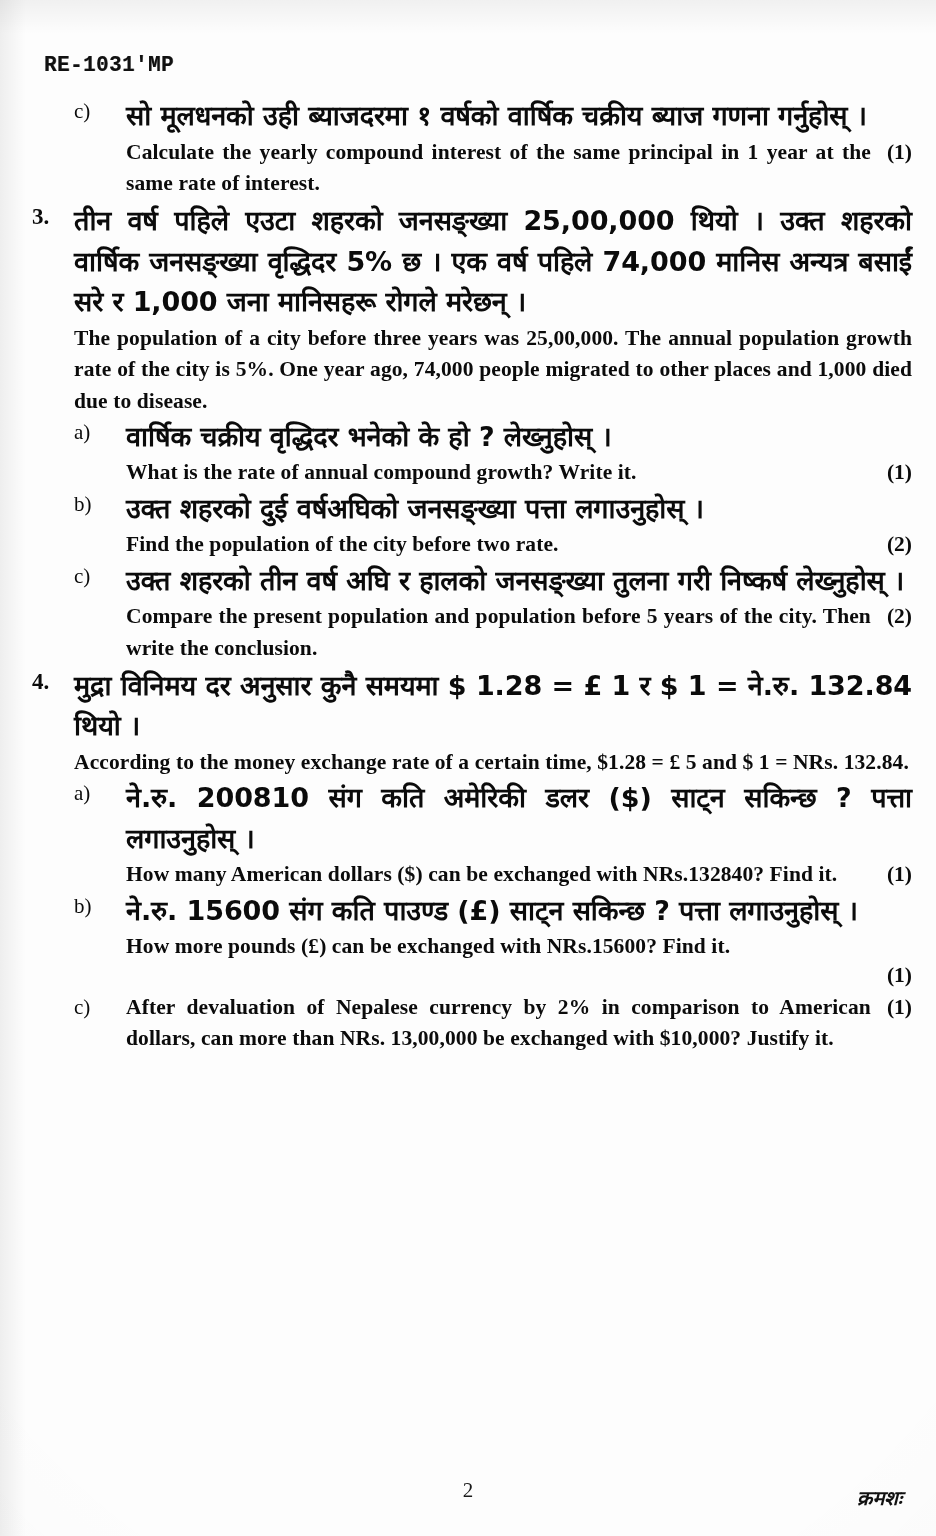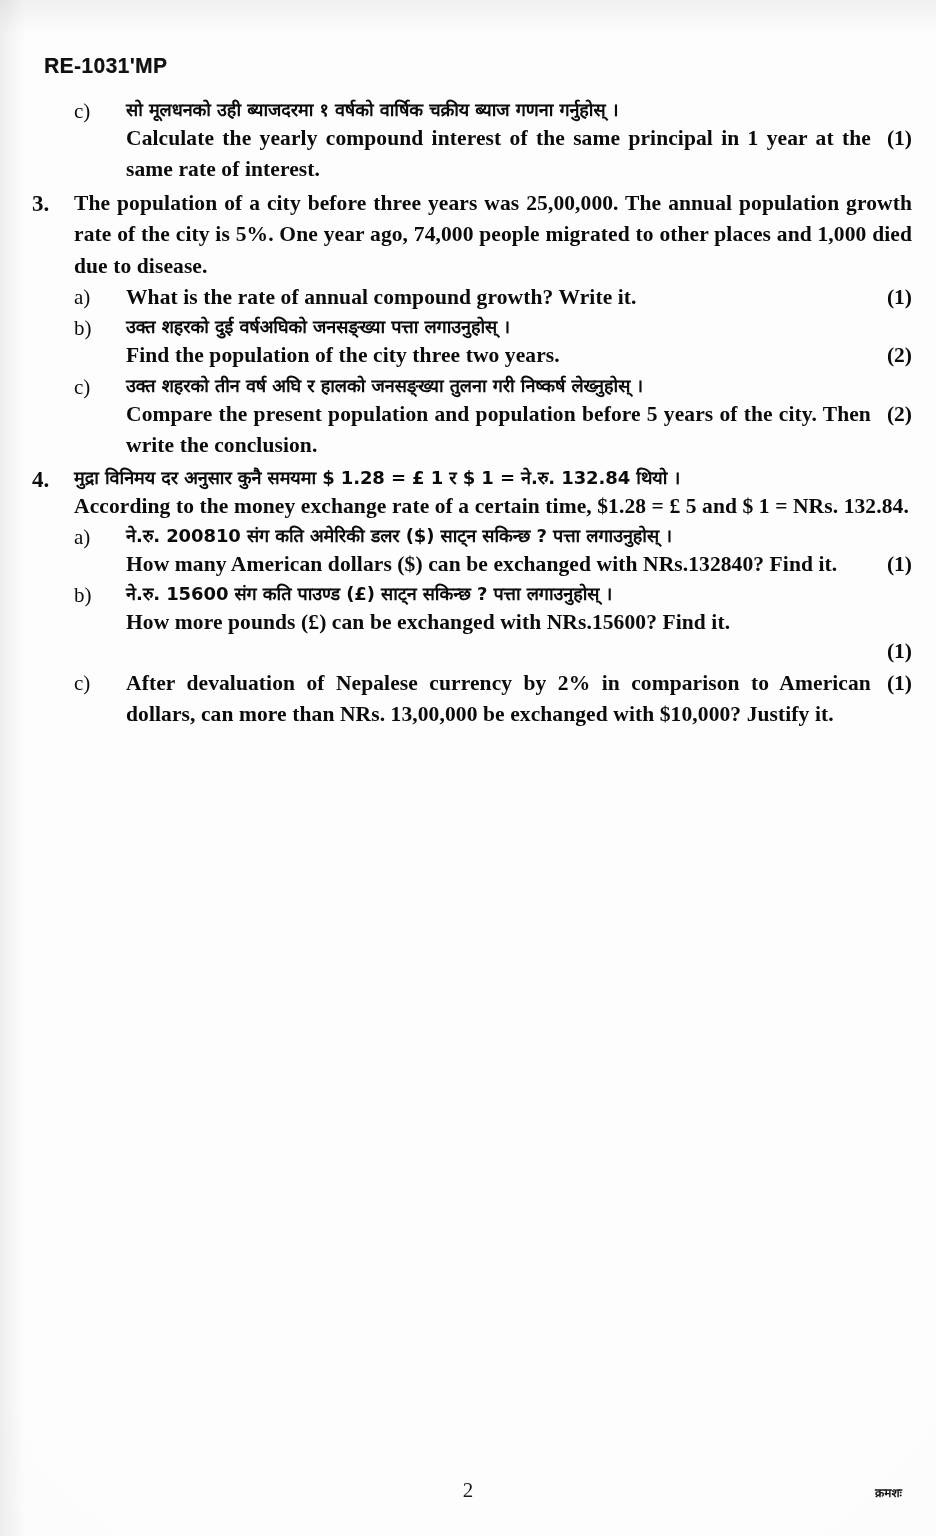--- a/index.html
+++ b/index.html
@@ -43,21 +43,21 @@
     left: 0; right: 0; top: 0; height: 34px;
     background: linear-gradient(to bottom, rgba(0,0,0,0.05), rgba(0,0,0,0));
     pointer-events: none;
   }
 
   
   .doc-header {
     position: absolute;
     left: 44px;
     top: 54px;
-    font-family: Liberation Sans, sans-serif;
+    font-family: Liberation Mono, monospace;
     font-size: 21px;
     font-weight: 700;
     letter-spacing: 0.4px;
     color: #111;
     transform: scaleY(1.04);
     text-shadow: 0.4px 0 0 rgba(0,0,0,0.5);
   }
 
   
   .content {
@@ -103,21 +103,21 @@
     box-sizing: content-box;
   }
   .subbody {
     flex: 1 1 auto;
     min-width: 0;
   }
 
   
   .np {
     font-family: "DejaVu Sans", sans-serif;
-    font-size: 18px;
+    font-size: 27px;
     line-height: 1.5;
     font-weight: 600;
     letter-spacing: -0.1px;
     transform: scaleY(1.0);
   }
   .en {
     font-family: "Liberation Serif", "DejaVu Serif", serif;
     font-size: 21.5px;
     line-height: 1.46;
     font-weight: 700;
@@ -159,23 +159,24 @@
     font-family: "Liberation Serif", serif;
     font-size: 21px;
     font-weight: 400;
     color: #1a1a1a;
   }
   .footer-continued {
     position: absolute;
     right: 34px;
     top: 1484px;
     font-family: "DejaVu Sans", sans-serif;
-    font-size: 12px;
+    font-size: 20px;
     font-weight: 700;
     color: #111;
+    font-style: italic;
   }
 
   
   .np, .en, .qnum, .subletter, .mark, .doc-header,
   .footer-pageno, .footer-continued {
     text-rendering: optimizeLegibility;
   }
 </style>
 </head>
 <body>
@@ -201,38 +202,40 @@
               <div class="mark">(1)</div>
             </div>
           </div>
         </div>
       </div>
     </div>
 
     <div class="qrow blk">
       <div class="qnum">3.</div>
       <div class="qbody">
+        <div class="np justify">तीन वर्ष पहिले एउटा शहरको जनसङ्ख्या 25,00,000 थियो । उक्त शहरको वार्षिक जनसङ्ख्या वृद्धिदर 5% छ । एक वर्ष पहिले 74,000 मानिस अन्यत्र बसाईं सरे र 1,000 जना मानिसहरू रोगले मरेछन् ।</div>
         <div class="en justify">The population of a city before three years was 25,00,000. The annual population growth rate of the city is 5%. One year ago, 74,000 people migrated to other places and 1,000 died due to disease.</div>
 
         <div class="subrow">
           <div class="subletter" style="padding-left:0;width:52px;">a)</div>
           <div class="subbody">
+            <div class="np justify">वार्षिक चक्रीय वृद्धिदर भनेको के हो ? लेख्नुहोस् ।</div>
             <div class="with-mark">
               <div class="en justify txt">What is the rate of annual compound growth? Write it.</div>
               <div class="mark">(1)</div>
             </div>
           </div>
         </div>
 
         <div class="subrow">
           <div class="subletter" style="padding-left:0;width:52px;">b)</div>
           <div class="subbody">
             <div class="np justify">उक्त शहरको दुई वर्षअघिको जनसङ्ख्या पत्ता लगाउनुहोस् ।</div>
             <div class="with-mark">
-              <div class="en justify txt">Find the population of the city three two years.</div>
+              <div class="en justify txt">Find the population of the city before two rate.</div>
               <div class="mark">(2)</div>
             </div>
           </div>
         </div>
 
         <div class="subrow">
           <div class="subletter" style="padding-left:0;width:52px;">c)</div>
           <div class="subbody">
             <div class="np justify">उक्त शहरको तीन वर्ष अघि र हालको जनसङ्ख्या तुलना गरी निष्कर्ष लेख्नुहोस् ।</div>
             <div class="with-mark">

